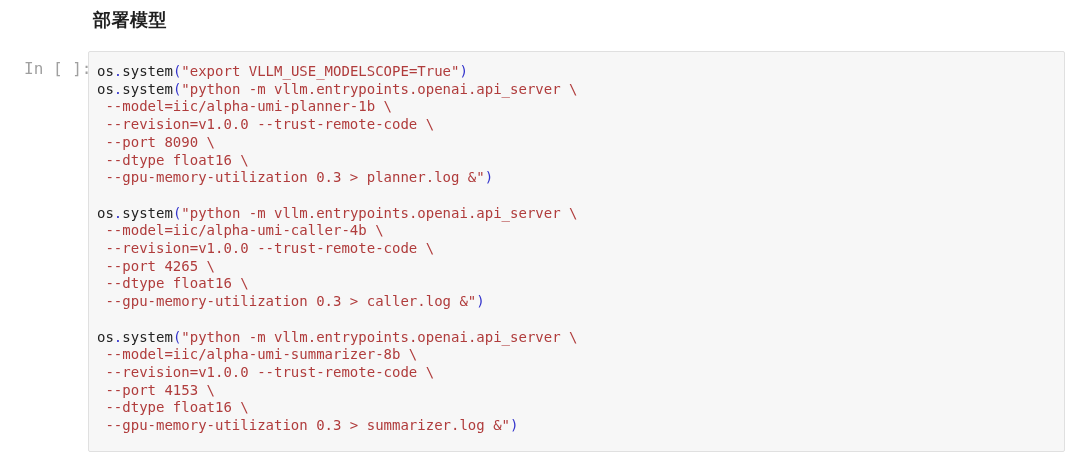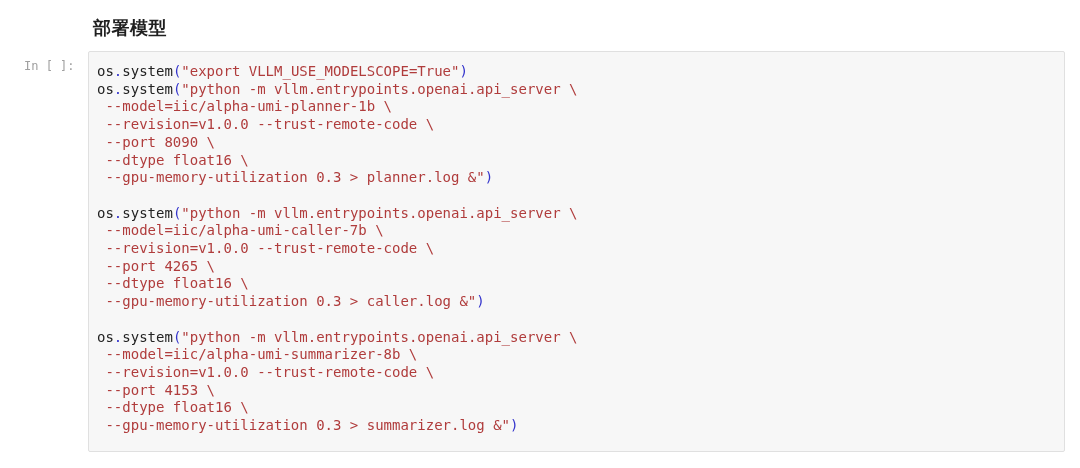--- a/index.html
+++ b/index.html
@@ -12,33 +12,33 @@
     --page-bg: #ffffff;
     --heading: #1f1f1f;
   }
   * { margin: 0; padding: 0; box-sizing: border-box; }
   html, body { width: 1080px; height: 468px; background: var(--page-bg); overflow: hidden; }
   body { position: relative; font-family: "Liberation Sans", "DejaVu Sans", sans-serif; }
 
   .heading {
     position: absolute;
     left: 93px;
-    top: 16px;
+    top: 8px;
     font-size: 18px;
     font-weight: bold;
     color: var(--heading);
     letter-spacing: 0.5px;
   }
 
   .prompt {
     position: absolute;
     left: 24px;
     top: 59px;
     font-family: "DejaVu Sans Mono", "Liberation Mono", monospace;
-    font-size: 12px;
+    font-size: 16px;
     color: var(--prompt);
     white-space: pre;
   }
 
   .codebox {
     position: absolute;
     left: 88px;
     top: 51px;
     width: 977px;
     height: 401px;
@@ -71,21 +71,21 @@
 <div class="codebox">
   <pre class="code"><span><span class="tk-plain">os</span><span class="tk-punct">.</span><span class="tk-plain">system</span><span class="tk-punct">(</span><span class="tk-str">"export VLLM_USE_MODELSCOPE=True"</span><span class="tk-punct">)</span></span>
 <span><span class="tk-plain">os</span><span class="tk-punct">.</span><span class="tk-plain">system</span><span class="tk-punct">(</span><span class="tk-str">"python -m vllm.entrypoints.openai.api_server \</span></span>
 <span><span class="tk-str"> --model=iic/alpha-umi-planner-1b \</span></span>
 <span><span class="tk-str"> --revision=v1.0.0 --trust-remote-code \</span></span>
 <span><span class="tk-str"> --port 8090 \</span></span>
 <span><span class="tk-str"> --dtype float16 \</span></span>
 <span><span class="tk-str"> --gpu-memory-utilization 0.3 &gt; planner.log &amp;"</span><span class="tk-punct">)</span></span>
 
 <span><span class="tk-plain">os</span><span class="tk-punct">.</span><span class="tk-plain">system</span><span class="tk-punct">(</span><span class="tk-str">"python -m vllm.entrypoints.openai.api_server \</span></span>
-<span><span class="tk-str"> --model=iic/alpha-umi-caller-7b \</span></span>
+<span><span class="tk-str"> --model=iic/alpha-umi-caller-4b \</span></span>
 <span><span class="tk-str"> --revision=v1.0.0 --trust-remote-code \</span></span>
 <span><span class="tk-str"> --port 4265 \</span></span>
 <span><span class="tk-str"> --dtype float16 \</span></span>
 <span><span class="tk-str"> --gpu-memory-utilization 0.3 &gt; caller.log &amp;"</span><span class="tk-punct">)</span></span>
 
 <span><span class="tk-plain">os</span><span class="tk-punct">.</span><span class="tk-plain">system</span><span class="tk-punct">(</span><span class="tk-str">"python -m vllm.entrypoints.openai.api_server \</span></span>
 <span><span class="tk-str"> --model=iic/alpha-umi-summarizer-8b \</span></span>
 <span><span class="tk-str"> --revision=v1.0.0 --trust-remote-code \</span></span>
 <span><span class="tk-str"> --port 4153 \</span></span>
 <span><span class="tk-str"> --dtype float16 \</span></span>

